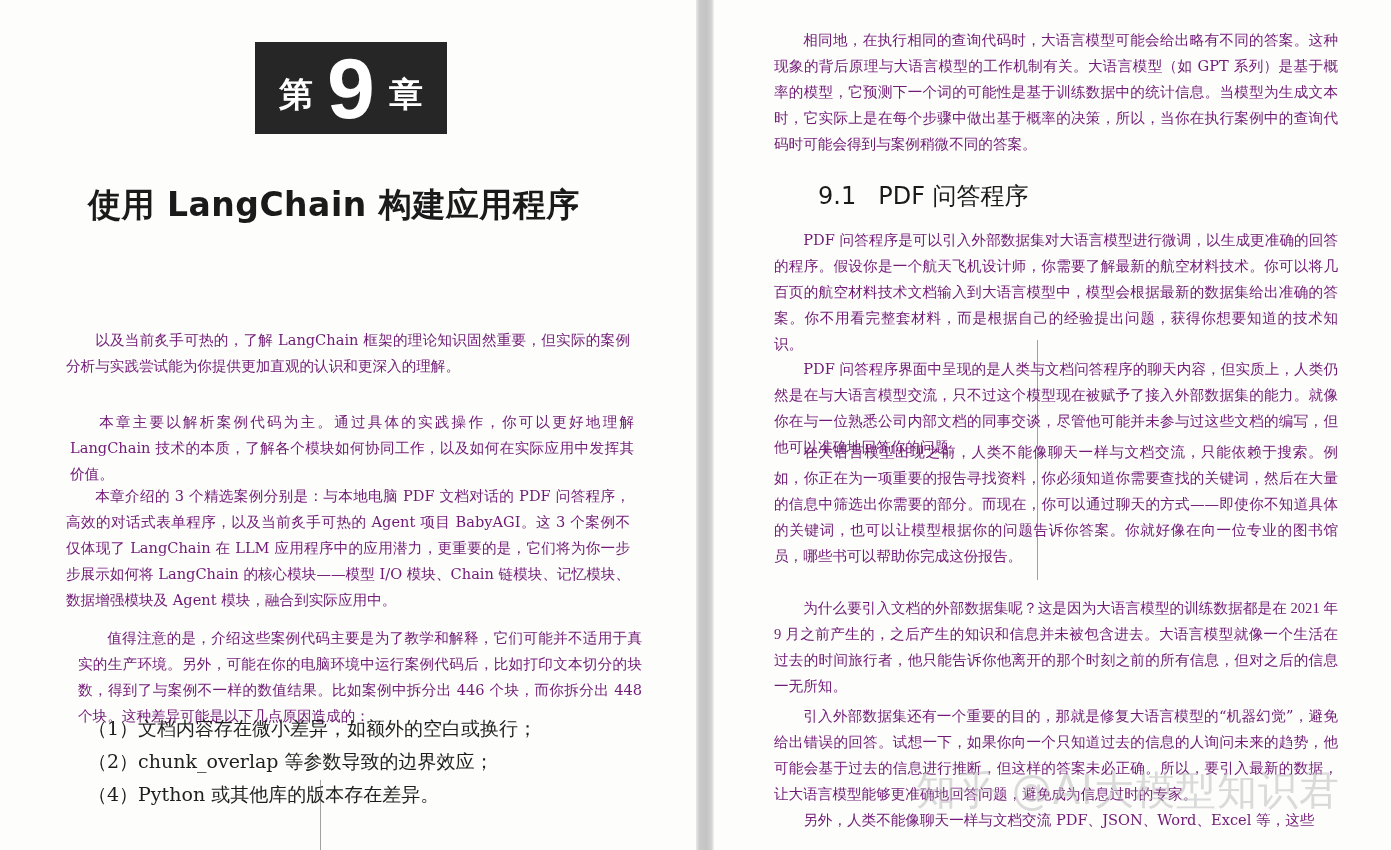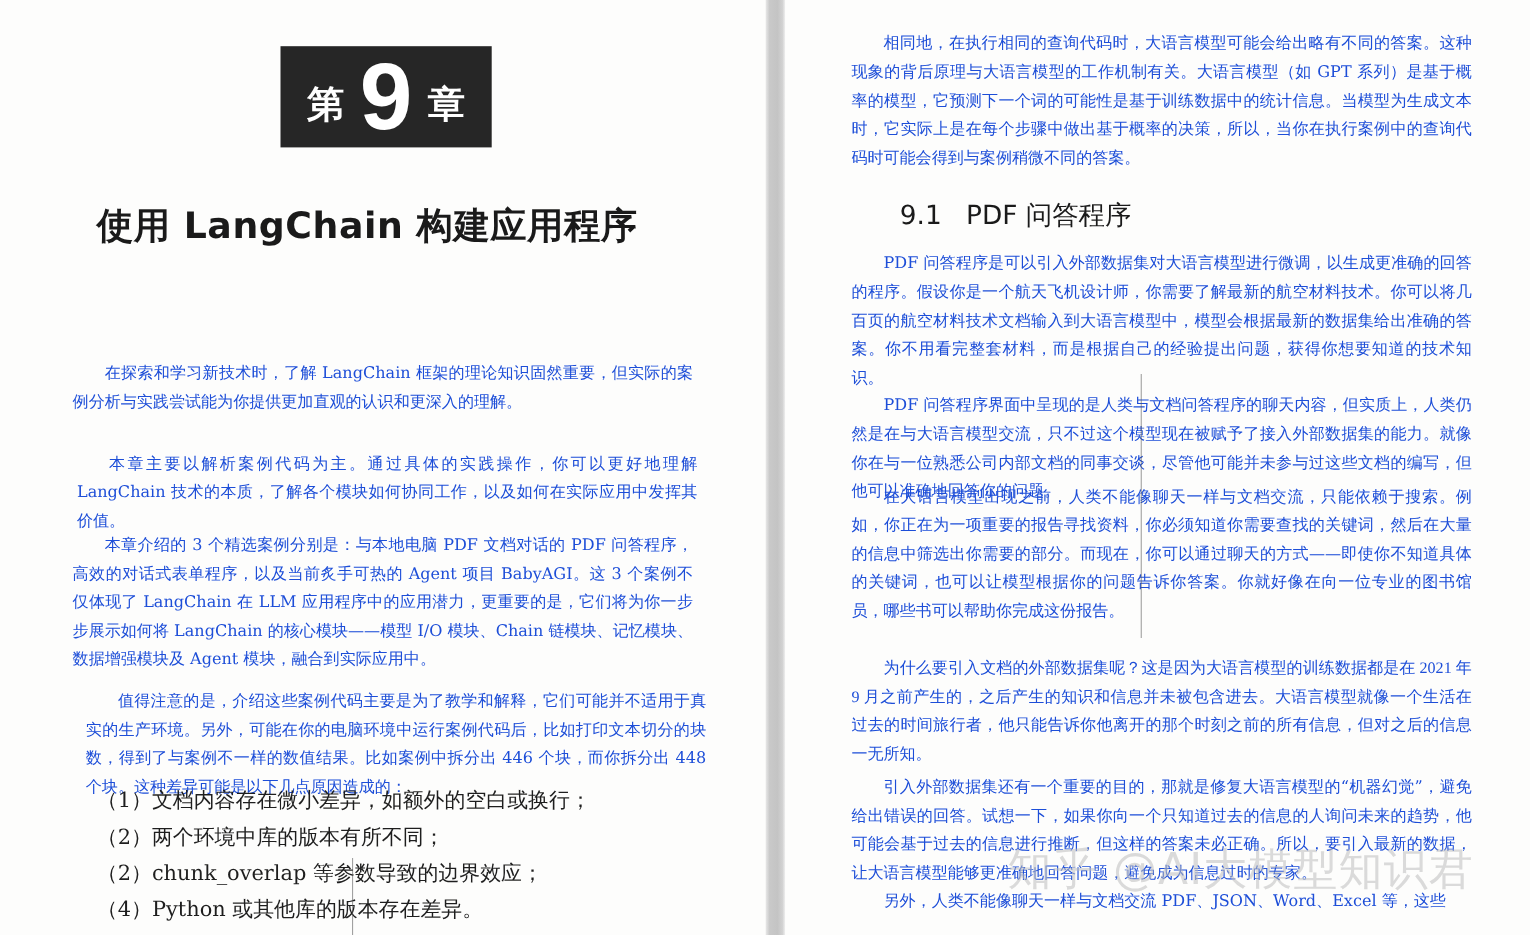--- a/index.html
+++ b/index.html
@@ -25,21 +25,21 @@
   .chapter-badge .ch-word { font-size: 34px; font-weight: bold; margin-top: 14px; }
   .chapter-badge .ch-num { font-size: 86px; font-weight: bold; line-height: 1; font-family: "Liberation Sans", sans-serif; }
   .chapter-title {
     position: absolute; left: 88px; top: 183px; width: 560px;
     font-family: "DejaVu Sans", "Liberation Sans", sans-serif;
     font-weight: bold; font-size: 33px; letter-spacing: 0.5px; color: #1a1a1a;
     white-space: nowrap;
   }
   .para {
     position: absolute; font-size: 14.6px; line-height: 26px;
-    text-align: justify; text-indent: 2em; color: #1d4ed8;
+    text-align: justify; text-indent: 2em; color: #701a75;
   }
   .left-col { left: 66px; width: 564px; }
   .right-col { left: 774px; width: 564px; }
   .list { position: absolute; left: 88px; top: 712px; width: 540px; }
   .list-item { font-size: 19px; height: 33px; line-height: 33px; white-space: nowrap; color: #1e1e1e; }
   .section-title {
     position: absolute; left: 774px; top: 180px;
     font-family: "DejaVu Sans", "Liberation Sans", sans-serif;
     font-size: 24px; color: #1a1a1a; white-space: nowrap; margin-left: 44px;
   }
@@ -57,28 +57,27 @@
 
 <div class="page page-left">
   <div class="chapter-badge">
     <span class="ch-word">第</span>
     <span class="ch-num">9</span>
     <span class="ch-word">章</span>
   </div>
 
   <div class="chapter-title">使用 LangChain 构建应用程序</div>
 
-  <p class="para left-col" style="top:327px;margin:0;">在探索和学习新技术时，了解 LangChain 框架的理论知识固然重要，但实际的案例分析与实践尝试能为你提供更加直观的认识和更深入的理解。</p>
+  <p class="para left-col" style="top:327px;margin:0;">以及当前炙手可热的，了解 LangChain 框架的理论知识固然重要，但实际的案例分析与实践尝试能为你提供更加直观的认识和更深入的理解。</p>
   <p class="para left-col" style="top:405px;margin:4px;">本章主要以解析案例代码为主。通过具体的实践操作，你可以更好地理解 LangChain 技术的本质，了解各个模块如何协同工作，以及如何在实际应用中发挥其价值。</p>
   <p class="para left-col" style="top:483px;margin:0;">本章介绍的 3 个精选案例分别是：与本地电脑 PDF 文档对话的 PDF 问答程序，高效的对话式表单程序，以及当前炙手可热的 Agent 项目 BabyAGI。这 3 个案例不仅体现了 LangChain 在 LLM 应用程序中的应用潜力，更重要的是，它们将为你一步步展示如何将 LangChain 的核心模块——模型 I/O 模块、Chain 链模块、记忆模块、数据增强模块及 Agent 模块，融合到实际应用中。</p>
   <p class="para left-col" style="top:613px;margin:12px;">值得注意的是，介绍这些案例代码主要是为了教学和解释，它们可能并不适用于真实的生产环境。另外，可能在你的电脑环境中运行案例代码后，比如打印文本切分的块数，得到了与案例不一样的数值结果。比如案例中拆分出 446 个块，而你拆分出 448 个块。这种差异可能是以下几点原因造成的：</p>
 
   <div class="list">
     <div class="list-item">（1）文档内容存在微小差异，如额外的空白或换行；</div>
-    <div class="list-item">（2）两个环境中库的版本有所不同；</div>
     <div class="list-item">（2）chunk_overlap 等参数导致的边界效应；</div>
     <div class="list-item">（4）Python 或其他库的版本存在差异。</div>
   </div>
 
   <div class="scan-line" style="left:320px;top:780px;height:70px;"></div>
 </div>
 
 <div class="gutter"></div>
 
 <div class="page page-right"></div>

